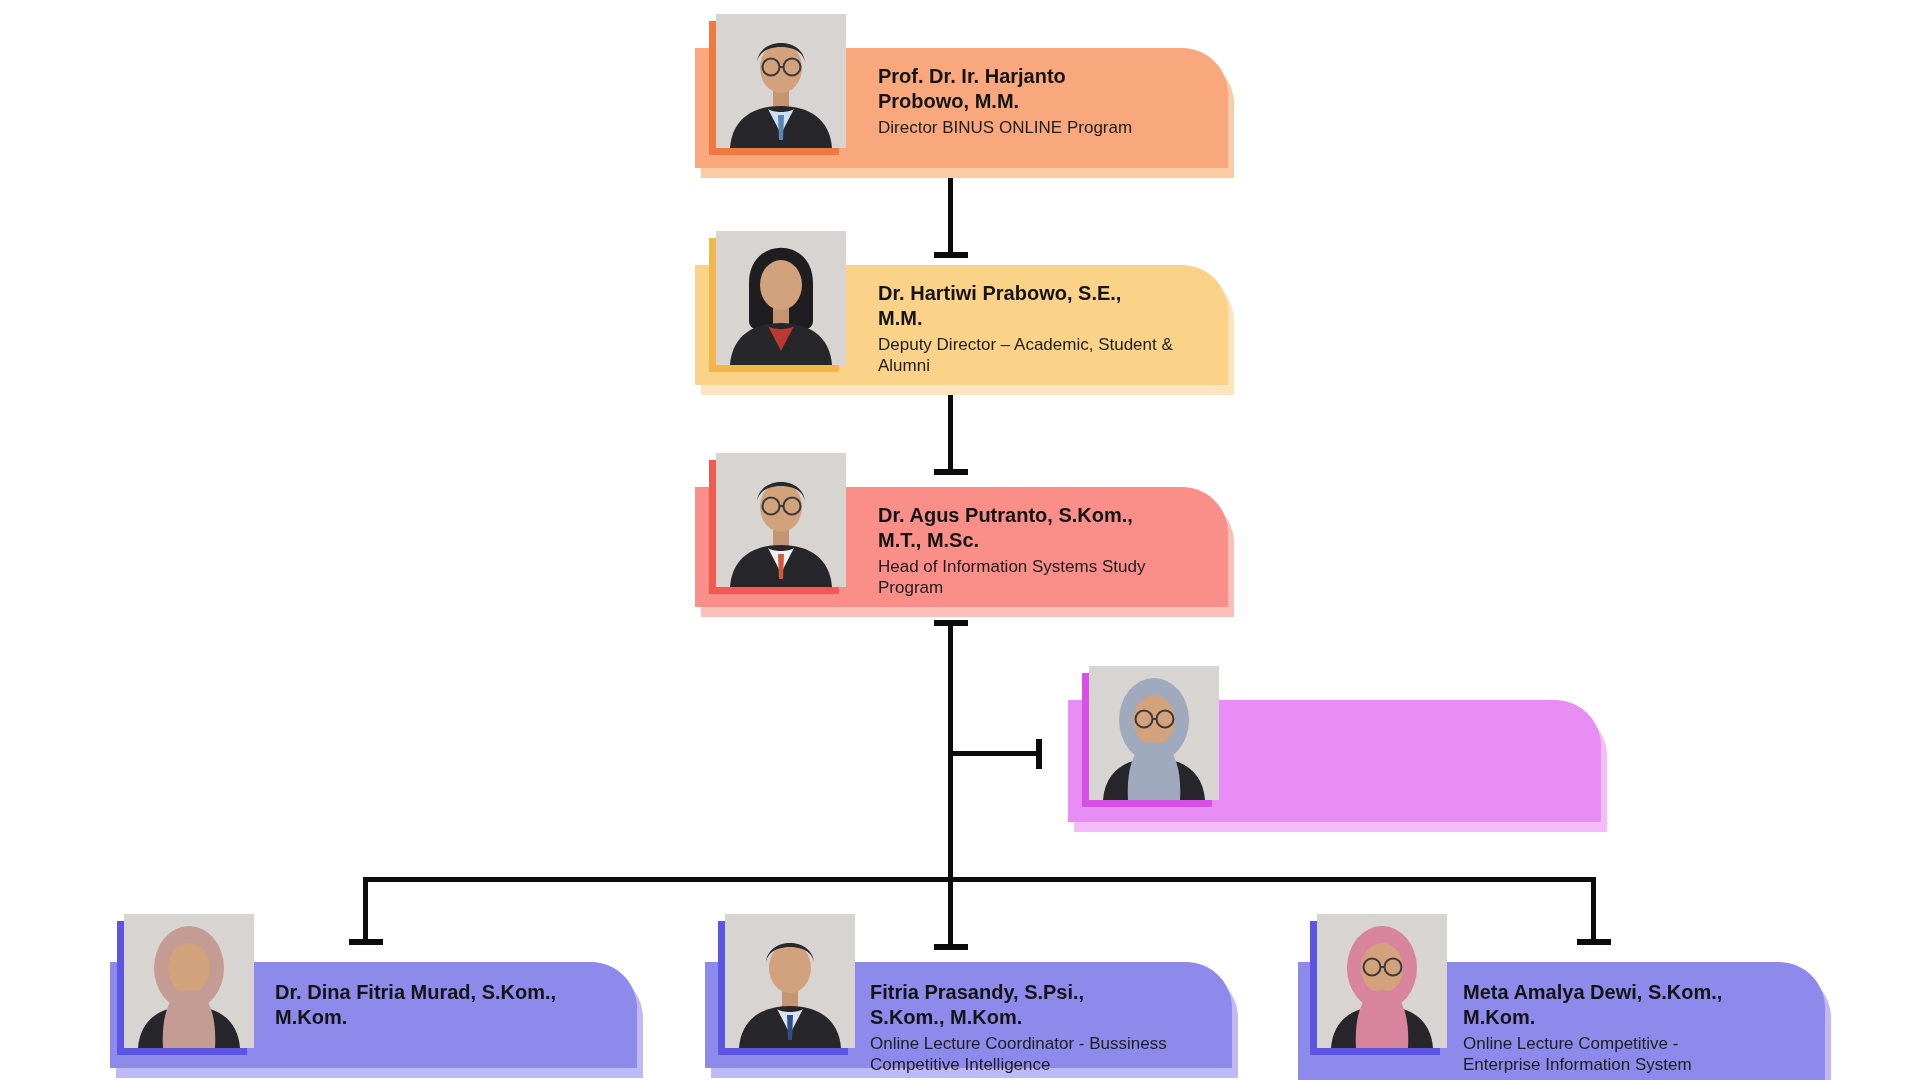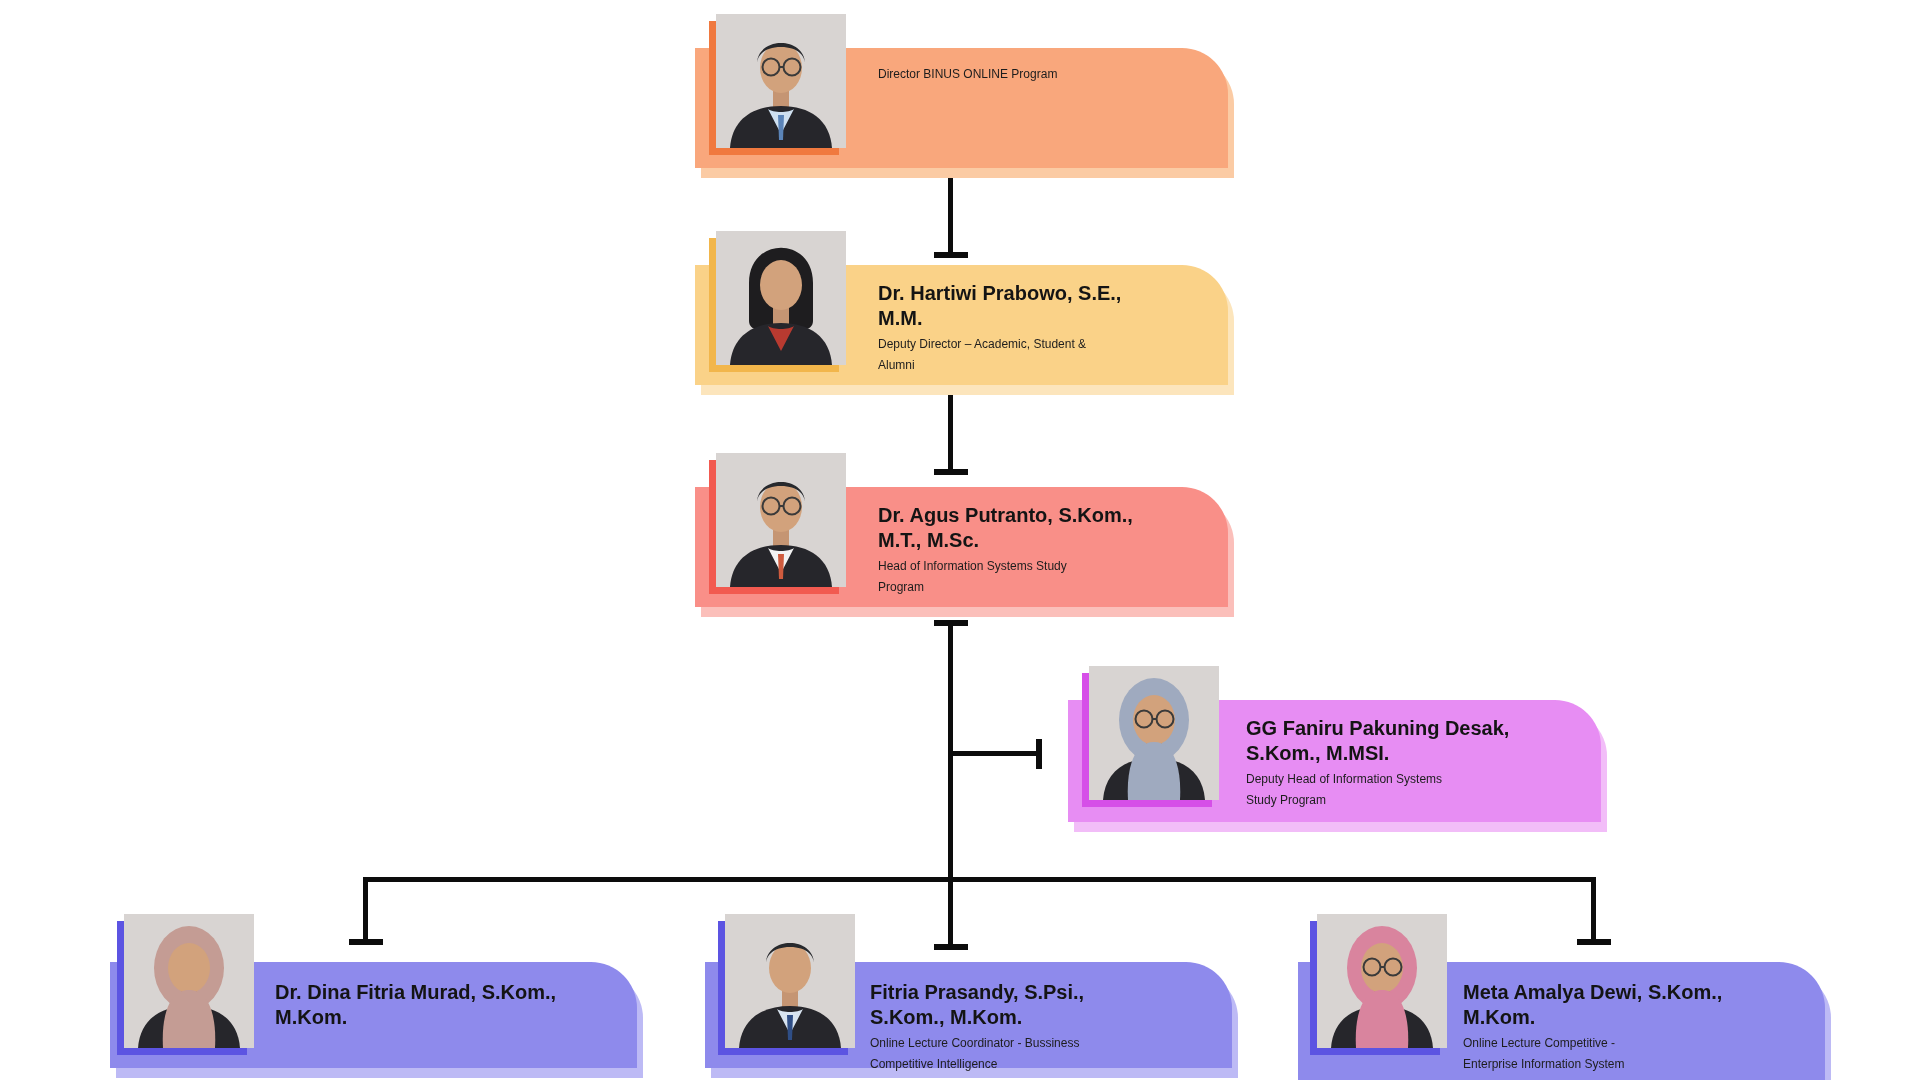--- a/index.html
+++ b/index.html
@@ -23,21 +23,21 @@
     content:"";position:absolute;left:-7px;top:7px;width:100%;height:100%;
     background:var(--accent-dark);
   }
   .photo svg{position:absolute;left:0;top:0;display:block;}
   .card-text{position:absolute;z-index:5;width:360px;}
   .name{
     font-weight:bold;font-size:20px;line-height:25px;color:#141414;
     white-space:pre-line;margin:0 0 3px 0;
   }
   .title{
-    font-size:12px;line-height:21px;color:#1d1d1d;white-space:pre-line;
+    font-size:17px;line-height:21px;color:#1d1d1d;white-space:pre-line;
   }
 
   
   .pos-1{left:695px;top:48px;width:533px;height:120px;}
   .pos-2{left:695px;top:265px;width:533px;height:120px;}
   .pos-3{left:695px;top:487px;width:533px;height:120px;}
   .pos-4{left:1068px;top:700px;width:533px;height:122px;}
   .pos-5{left:110px;top:962px;width:527px;height:106px;}
   .pos-6{left:705px;top:962px;width:527px;height:106px;}
   .pos-7{left:1298px;top:962px;width:527px;height:122px;}
@@ -107,20 +107,22 @@
         <path class="l-tie" d="M62,101 L68,101 L67,126 L63,126 Z" fill="var(--tie)"></path>
         <path class="l-hijab-front" d="M65,76 C47,76 37,98 39,134 L91,134 C93,98 83,76 65,76 Z" fill="var(--hijab)"></path>
         <g class="l-glasses" stroke="#3a3a3a" stroke-width="2" fill="none">
           <circle cx="55" cy="53" r="8.5"></circle>
             <circle cx="76" cy="53" r="8.5"></circle>
           <line x1="63.5" y1="53" x2="67.5" y2="53"></line>
         </g>
       </svg>
     </div>
     <div class="card-text">
+      <div class="name">Prof. Dr. Ir. Harjanto
+Probowo, M.M.</div>
       <div class="title">Director BINUS ONLINE Program</div>
     </div>
   </div>
 
   <div class="card pos-3" style="--accent: #f98f88; --accent-dark: #f25a50; --accent-light: #fbbfba;">
     <div class="card-echo"></div>
     <div class="card-body"></div>
     <div class="photo has-hair-short has-glasses has-shirt has-tie" style="--shirt: #f2f2f2; --tie: #cf5b3e;">
       <svg width="130" height="134" viewBox="0 0 130 134">
         <rect class="l-bg" width="130" height="134" fill="#d8d4d2"></rect>
@@ -193,26 +195,20 @@
         <path class="l-shirt" d="M52,95 L65,120 L78,95 C73,99 57,99 52,95 Z" fill="var(--shirt)"></path>
         <path class="l-tie" d="M62,101 L68,101 L67,126 L63,126 Z" fill="var(--tie)"></path>
         <path class="l-hijab-front" d="M65,76 C47,76 37,98 39,134 L91,134 C93,98 83,76 65,76 Z" fill="var(--hijab)"></path>
         <g class="l-glasses" stroke="#3a3a3a" stroke-width="2" fill="none">
           <circle cx="55" cy="53" r="8.5"></circle>
             <circle cx="76" cy="53" r="8.5"></circle>
           <line x1="63.5" y1="53" x2="67.5" y2="53"></line>
         </g>
       </svg>
     </div>
-    <div class="card-text">
-      <div class="name">GG Faniru Pakuning Desak,
-S.Kom., M.MSI.</div>
-      <div class="title">Deputy Head of Information Systems
-Study Program</div>
-    </div>
   </div>
 
   <div class="card pos-5" style="--accent: #8e8aec; --accent-dark: #5c54e2; --accent-light: #bdbaf5;">
     <div class="card-echo"></div>
     <div class="card-body"></div>
     <div class="photo has-hijab has-shirt" style="--hijab: #c49c94; --shirt: #e07a5f;">
       <svg width="130" height="134" viewBox="0 0 130 134">
         <rect class="l-bg" width="130" height="134" fill="#d8d4d2"></rect>
         <path class="l-hair-bob" d="M33,52 C33,5 97,5 97,52 L97,90 C97,97 90,100 84,97 L46,97 C40,100 33,97 33,90 Z" fill="#1e1d1f"></path>
         <ellipse class="l-hijab-back" cx="65" cy="54" rx="35" ry="42" fill="var(--hijab)"></ellipse>

